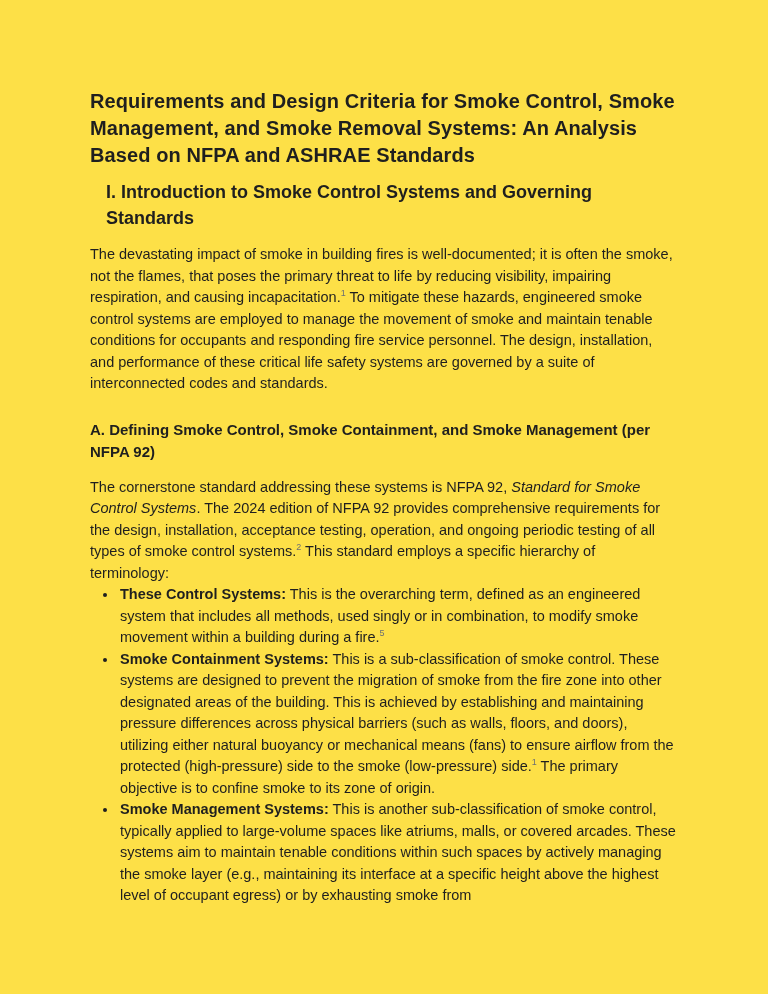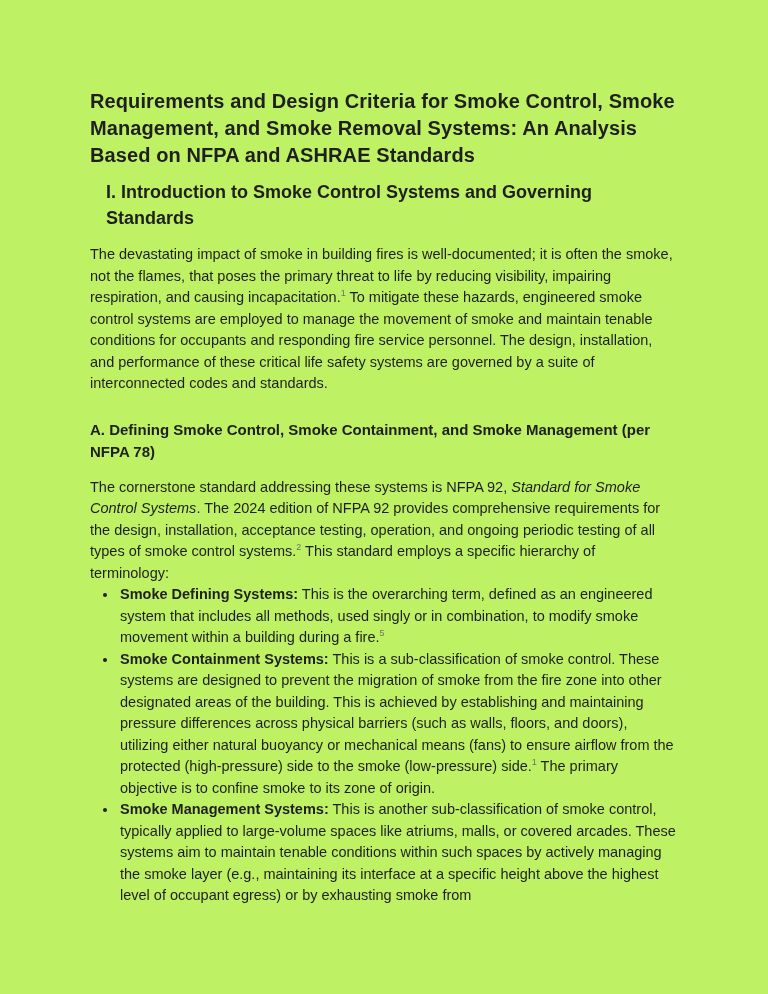--- a/index.html
+++ b/index.html
@@ -6,21 +6,21 @@
     margin: 0;
     padding: 0;
     background: #ffffff;
   }
   .page {
     position: relative;
     width: 768px;
     height: 994px;
     box-sizing: border-box;
     padding: 88px 90px 40px 90px;
-    background: #bef264;
+    background: #fde047;
     font-family: "Liberation Sans", "DejaVu Sans", sans-serif;
     color: #1f1f1f;
     overflow: hidden;
   }
   .doc-title {
     font-size: 20px;
     font-weight: 700;
     line-height: 27px;
     margin: 0 0 10px 0;
     letter-spacing: 0.1px;
@@ -75,23 +75,23 @@
 <body>
 
 <div class="page">
 
   <h1 class="doc-title">Requirements and Design Criteria for Smoke Control, Smoke Management, and Smoke Removal Systems: An Analysis Based on NFPA and ASHRAE Standards</h1>
 
   <h2 class="section-heading">I. Introduction to Smoke Control Systems and Governing Standards</h2>
 
   <p class="body-para"><span>The devastating impact of smoke in building fires is well-documented; it is often the smoke, not the flames, that poses the primary threat to life by reducing visibility, impairing respiration, and causing incapacitation.</span><sup class="citation">1</sup><span> To mitigate these hazards, engineered smoke control systems are employed to manage the movement of smoke and maintain tenable conditions for occupants and responding fire service personnel. The design, installation, and performance of these critical life safety systems are governed by a suite of interconnected codes and standards.</span></p>
 
-  <h3 class="subsection-heading">A. Defining Smoke Control, Smoke Containment, and Smoke Management (per NFPA 78)</h3>
+  <h3 class="subsection-heading">A. Defining Smoke Control, Smoke Containment, and Smoke Management (per NFPA 92)</h3>
 
   <p class="body-para tight"><span>The cornerstone standard addressing these systems is NFPA 92, </span><span class="italic">Standard for Smoke Control Systems</span><span>. The 2024 edition of NFPA 92 provides comprehensive requirements for the design, installation, acceptance testing, operation, and ongoing periodic testing of all types of smoke control systems.</span><sup class="citation">2</sup><span> This standard employs a specific hierarchy of terminology:</span></p>
 
   <ul class="bullet-list">
-    <li><span class="bold">Smoke Defining Systems:</span><span> This is the overarching term, defined as an engineered system that includes all methods, used singly or in combination, to modify smoke movement within a building during a fire.</span><sup class="citation">5</sup></li>
+    <li><span class="bold">These Control Systems:</span><span> This is the overarching term, defined as an engineered system that includes all methods, used singly or in combination, to modify smoke movement within a building during a fire.</span><sup class="citation">5</sup></li>
     <li><span class="bold">Smoke Containment Systems:</span><span> This is a sub-classification of smoke control. These systems are designed to prevent the migration of smoke from the fire zone into other designated areas of the building. This is achieved by establishing and maintaining pressure differences across physical barriers (such as walls, floors, and doors), utilizing either natural buoyancy or mechanical means (fans) to ensure airflow from the protected (high-pressure) side to the smoke (low-pressure) side.</span><sup class="citation">1</sup><span> The primary objective is to confine smoke to its zone of origin.</span></li>
     <li><span class="bold">Smoke Management Systems:</span><span> This is another sub-classification of smoke control, typically applied to large-volume spaces like atriums, malls, or covered arcades. These systems aim to maintain tenable conditions within such spaces by actively managing the smoke layer (e.g., maintaining its interface at a specific height above the highest level of occupant egress) or by exhausting smoke from</span></li>
   </ul>
 
 </div>
 
 </body></html>

